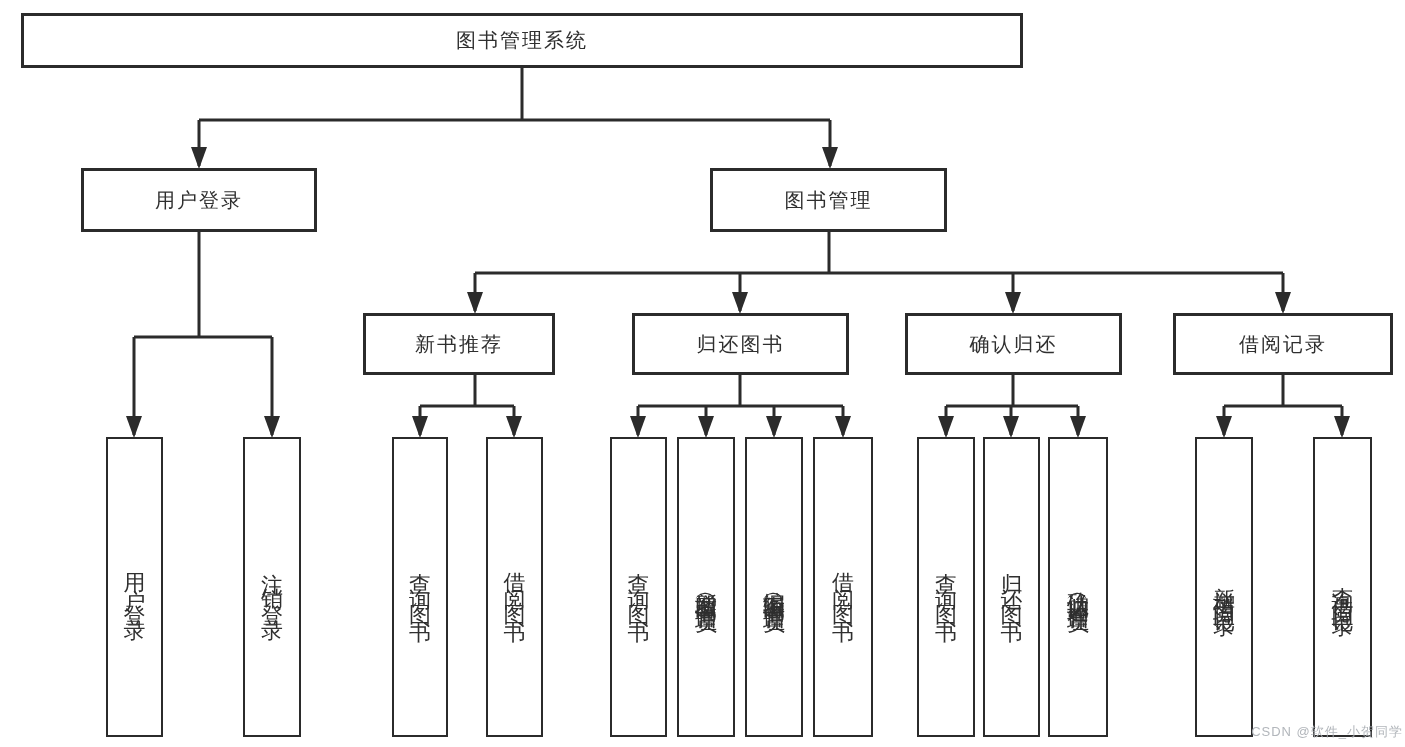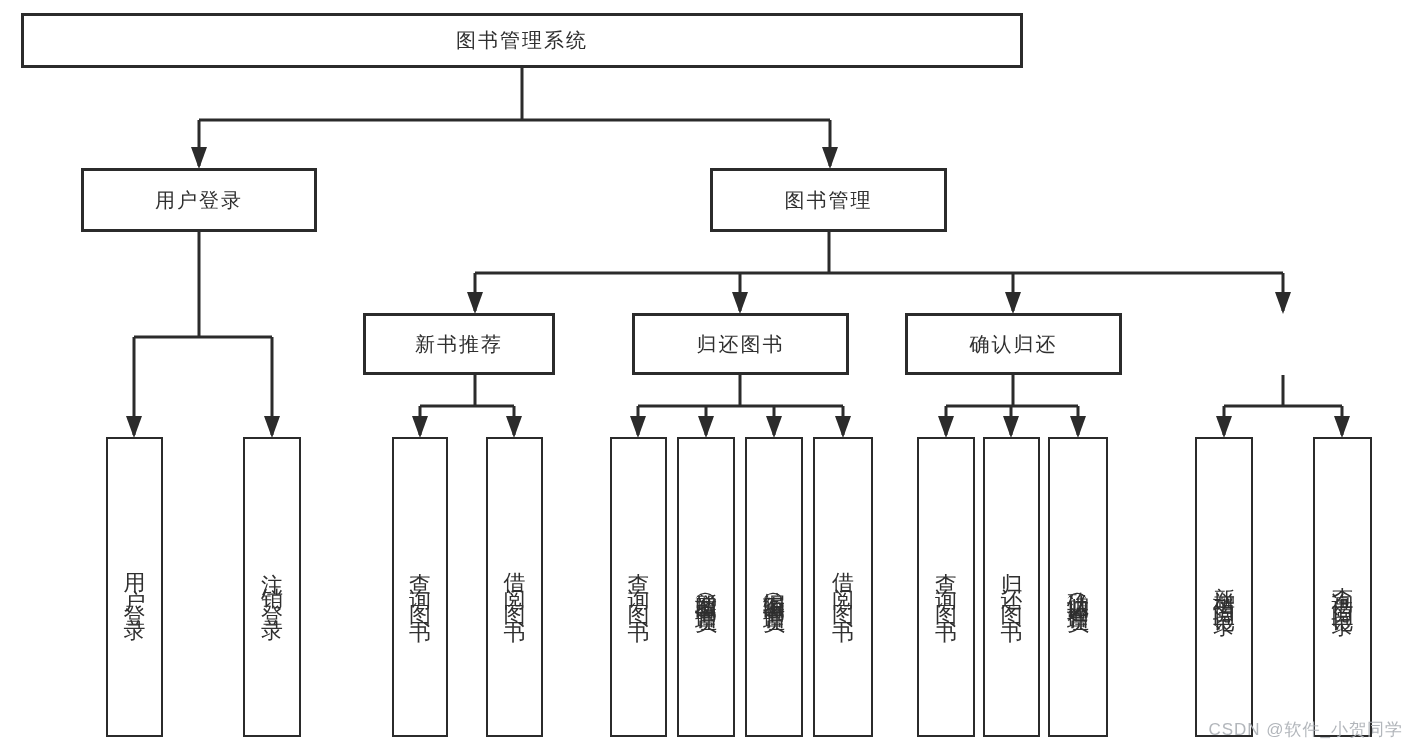--- a/index.html
+++ b/index.html
@@ -23,21 +23,21 @@
     color:#2f2f2f;
     line-height:1;
     white-space:nowrap;
   }
   .ls4{letter-spacing:16px;}
   .ls6{letter-spacing:6px;}
   .ls9{letter-spacing:3px;}
   #watermark{
     position:absolute;
     right:2px;bottom:6px;
-    font-size:17px;
+    font-size:13px;
     letter-spacing:1px;
     color:rgba(174,178,183,0.95);
     white-space:nowrap;
     z-index:5;
   }
 </style>
 </head>
 <body>
 
 <div id="canvas">
@@ -88,20 +88,23 @@
 
   <div class="box" style="left:363px;top:313px;width:192px;height:62px;">
     <span class="hlabel">新书推荐</span>
   </div>
   <div class="box" style="left:632px;top:313px;width:217px;height:62px;">
     <span class="hlabel">归还图书</span>
   </div>
   <div class="box" style="left:905px;top:313px;width:217px;height:62px;">
     <span class="hlabel">确认归还</span>
   </div>
+  <div class="box" style="left:1173px;top:313px;width:220px;height:62px;">
+    <span class="hlabel">借阅记录</span>
+  </div>
 
   <div class="box leaf" style="left:106px;top:437px;width:57px;height:300px;">
     <span class="vtext ls4">用户登录</span>
   </div>
   <div class="box leaf" style="left:243px;top:437px;width:58px;height:300px;">
     <span class="vtext ls4">注销登录</span>
   </div>
 
   <div class="box leaf" style="left:392px;top:437px;width:56px;height:300px;">
     <span class="vtext ls4">查询图书</span>

